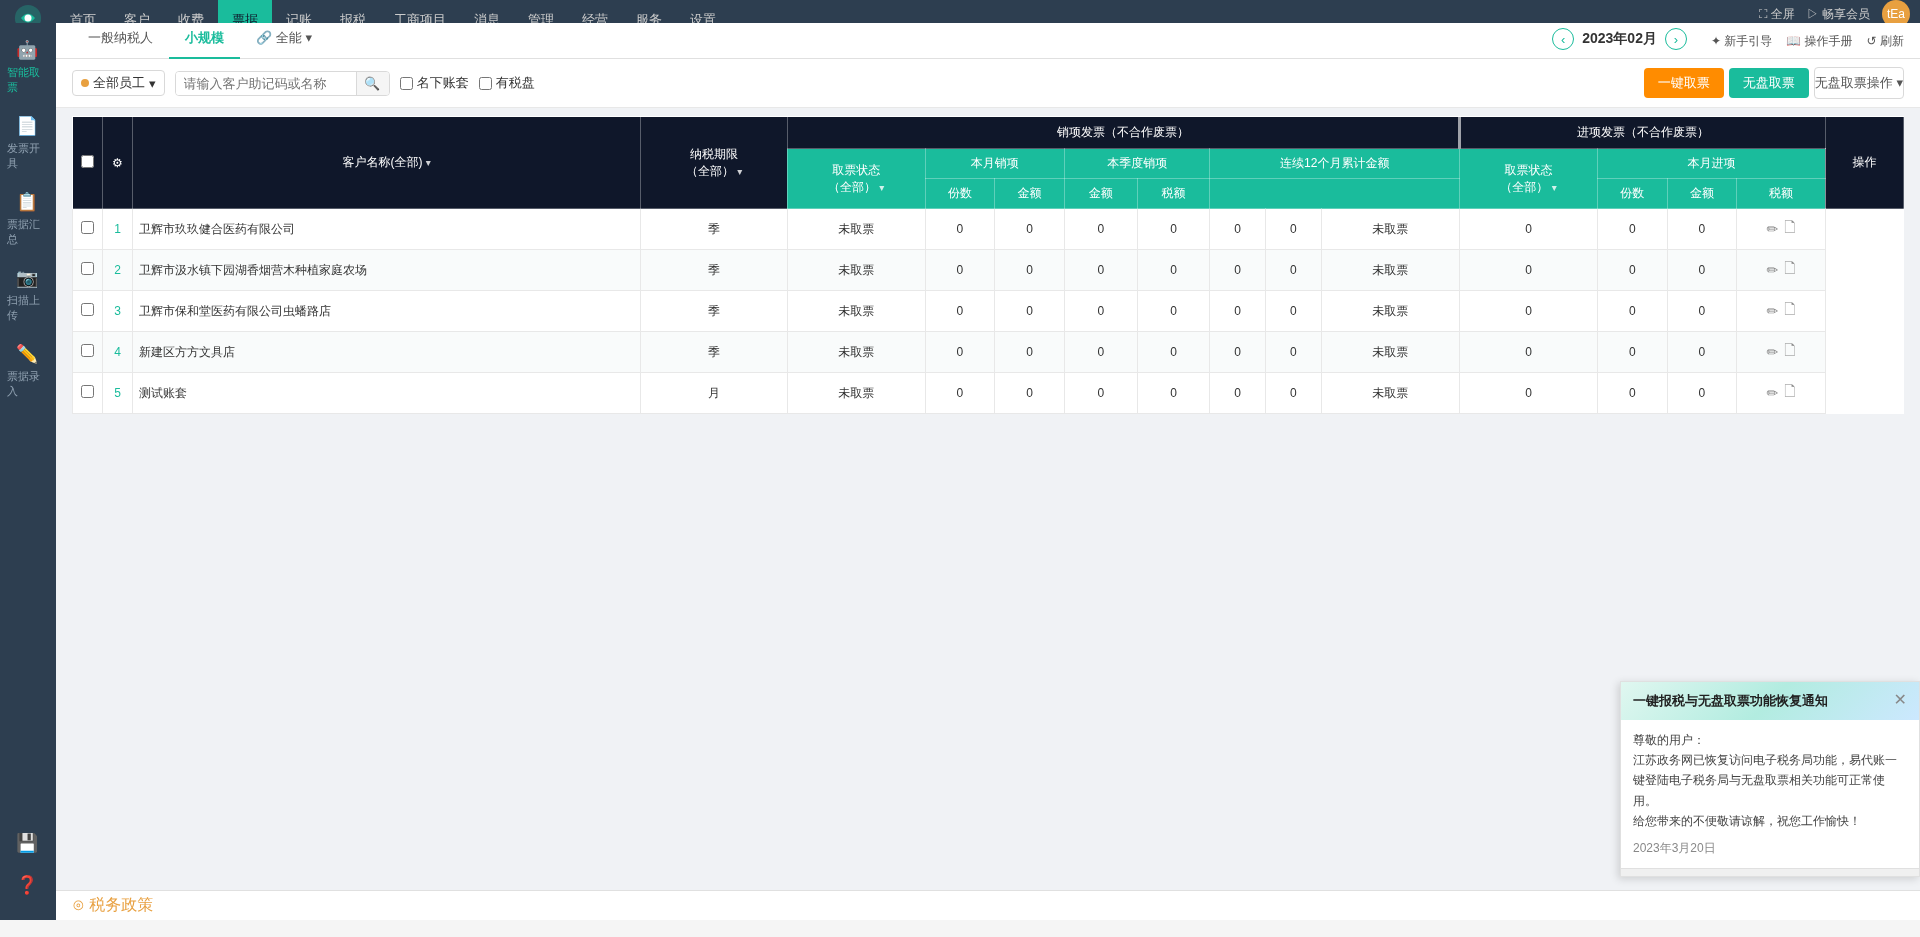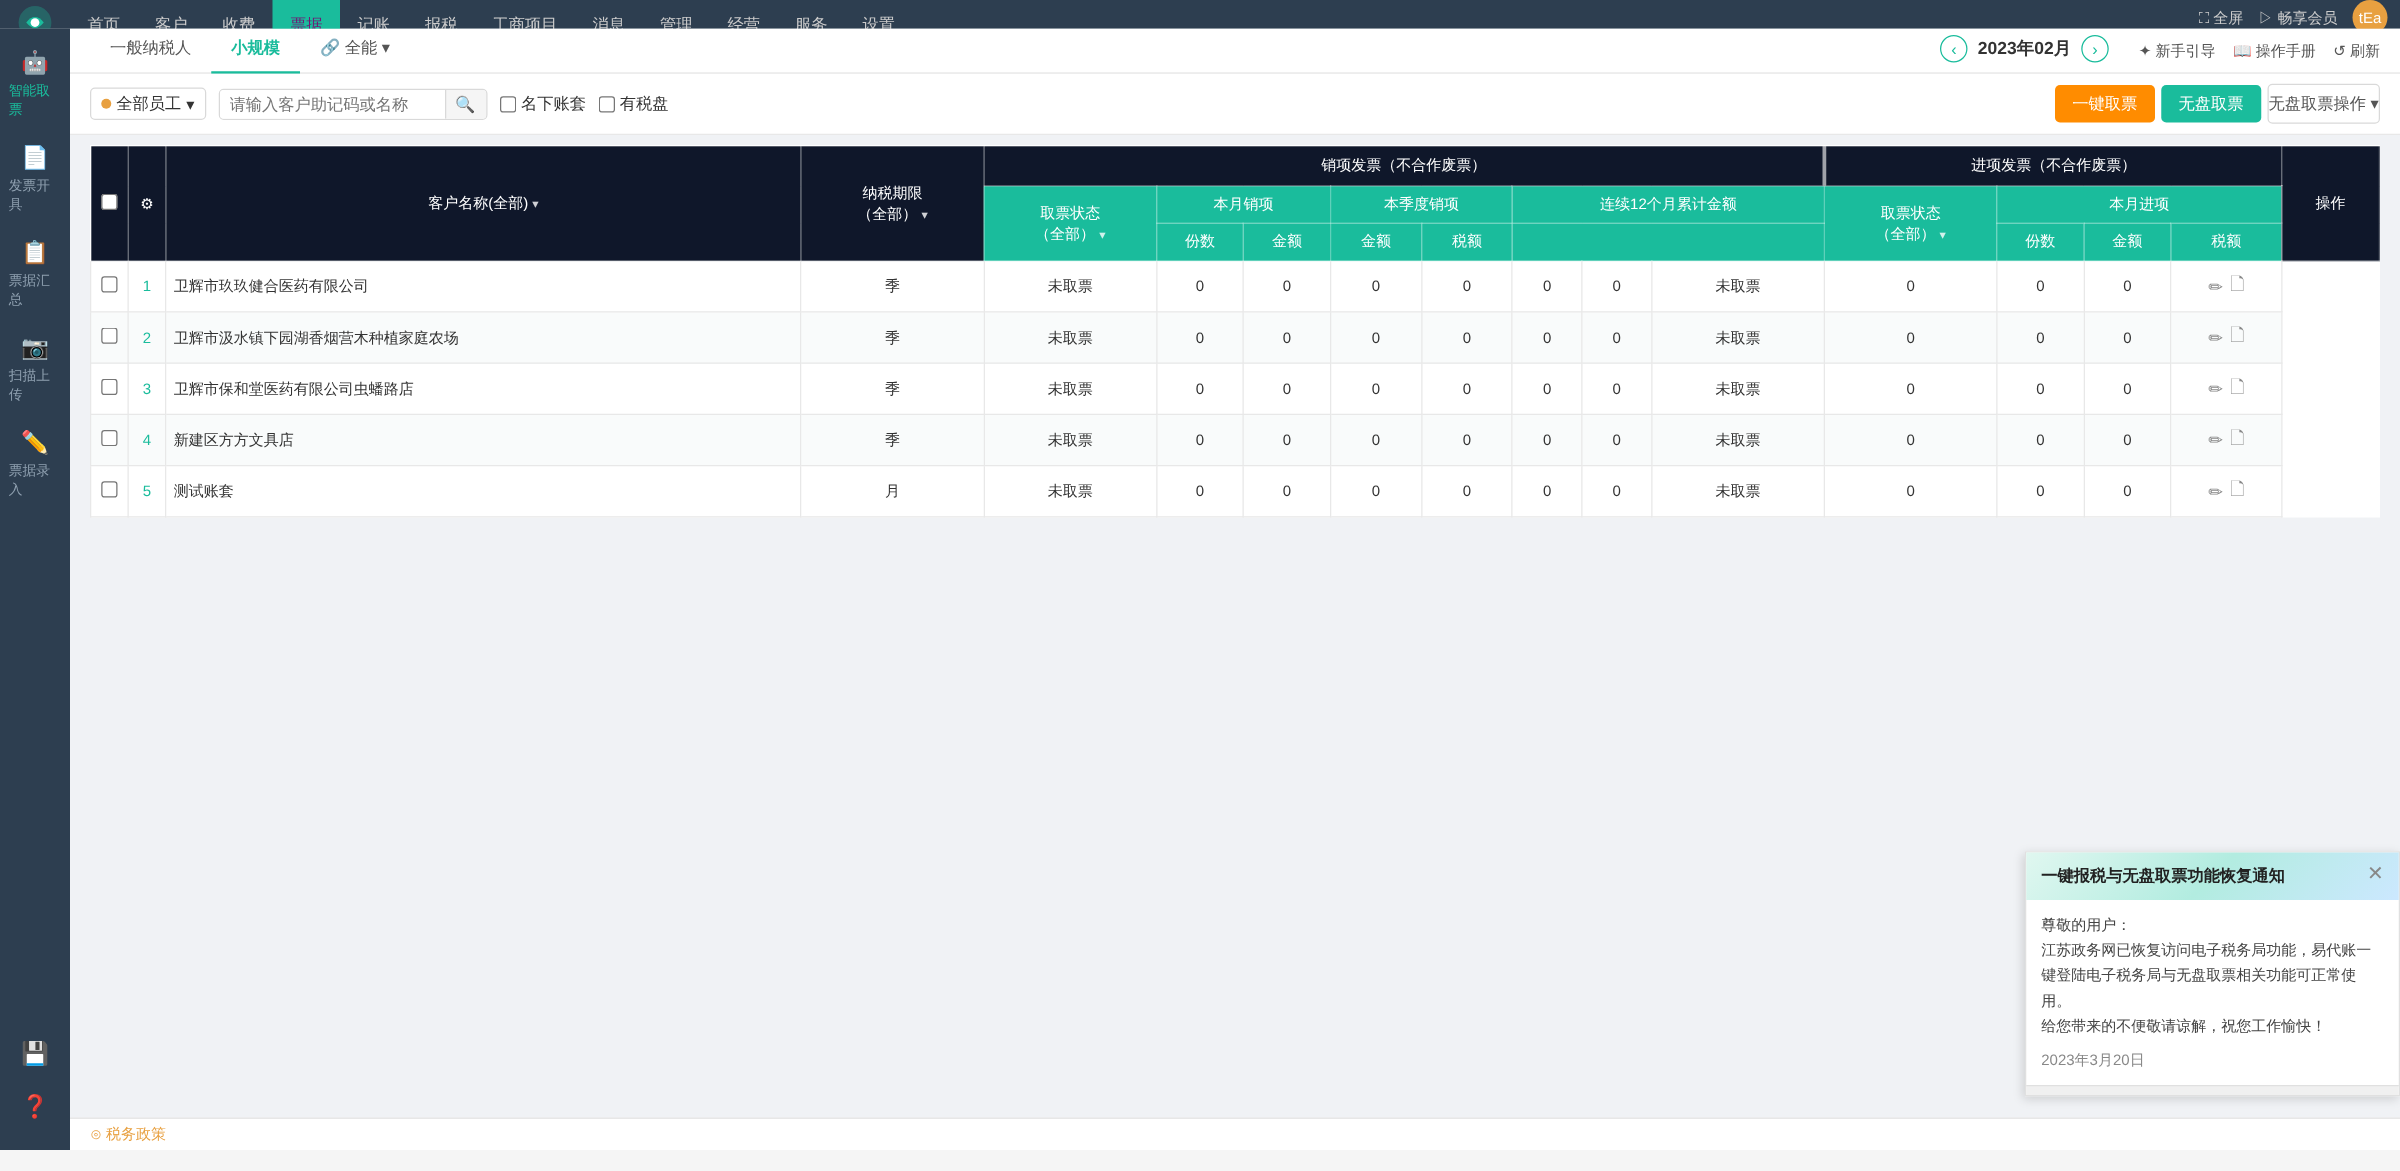--- a/index.html
+++ b/index.html
@@ -34,21 +34,21 @@
       height: 40px;
       display: flex;
       align-items: center;
       cursor: pointer;
       color: #ccc;
       font-size: 13px;
       transition: background 0.2s;
     }
     .top-nav .nav-item.active {
       background: #1abc9c;
-      color: #701a75;
+      color: #0f172a;
     }
     .top-nav .nav-right {
       display: flex;
       align-items: center;
       gap: 12px;
       color: #ccc;
       font-size: 12px;
     }
     .top-nav .nav-right span { cursor: pointer; }
     .avatar {
@@ -312,21 +312,21 @@
       position: relative;
     }
 
     
     .bottom-bar {
       background: #fff;
       border-top: 1px solid #e0e0e0;
       padding: 4px 16px;
       display: flex;
       align-items: center;
-      font-size: 12px;
+      font-size: 16px;
       color: #e8a040;
     }
     .bottom-bar span { cursor: pointer; }
 
     .filter-icon { display: inline-block; font-size: 10px; opacity: 0.8; }
 
     .checkbox-col { width: 30px; }
     .num-col { width: 30px; color: #1abc9c; }
   </style>
 </head>

